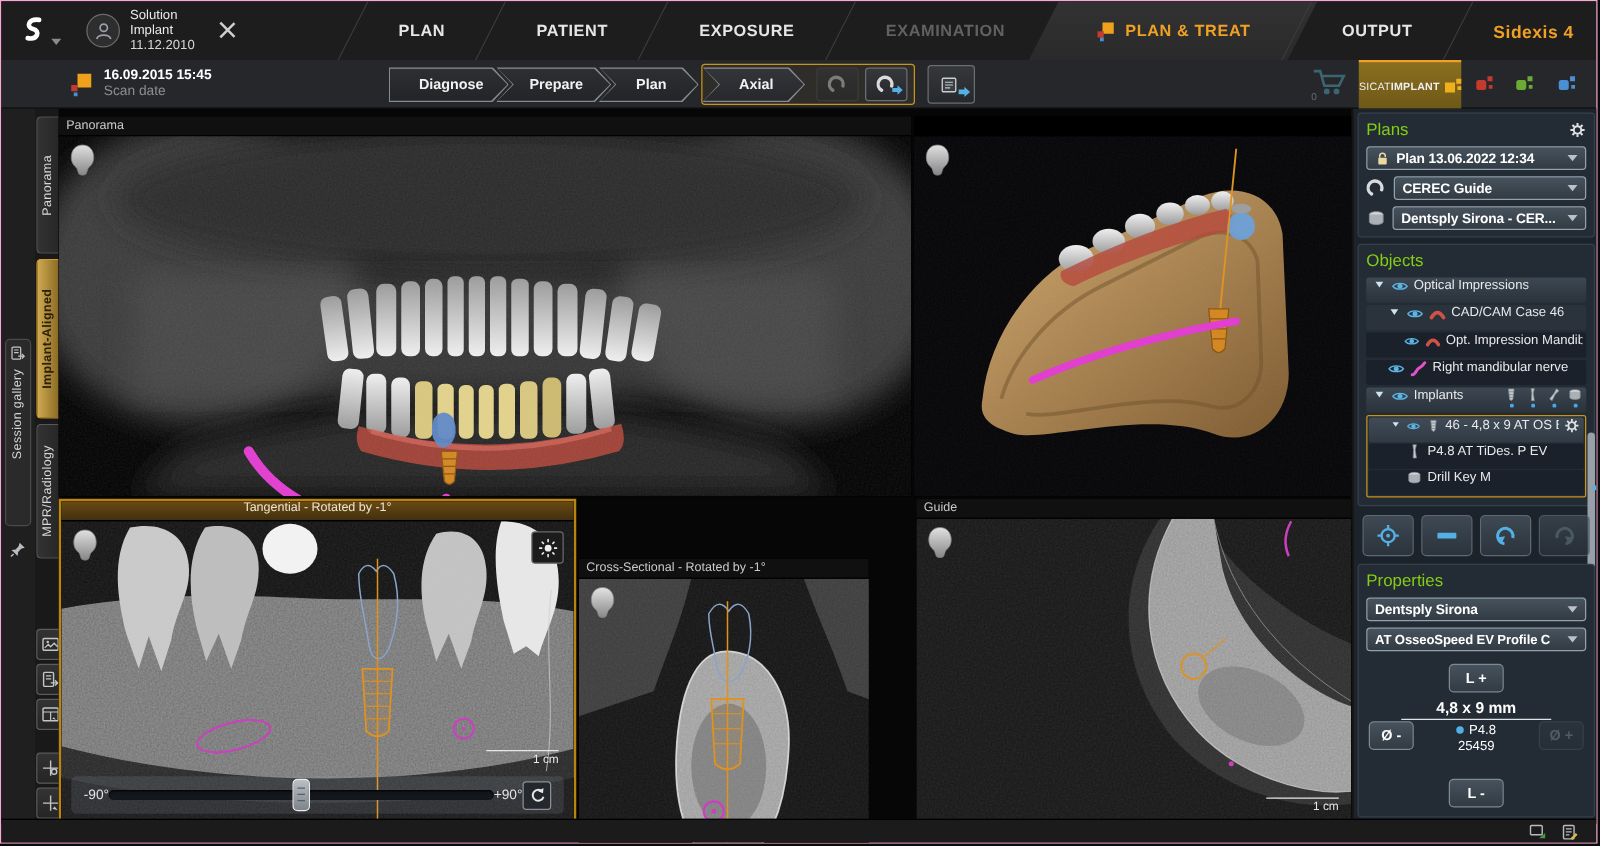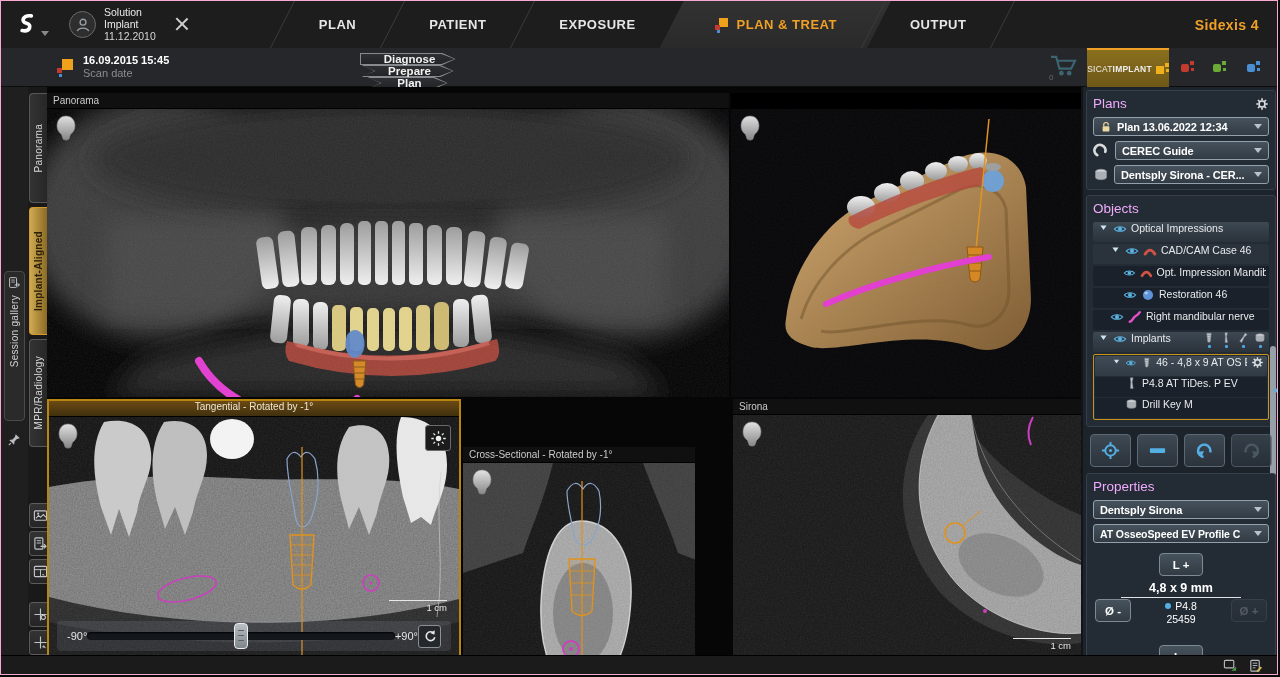--- a/index.html
+++ b/index.html
@@ -29,21 +29,21 @@
   .sqc i{position:absolute;display:block;}
   .sqc .b{left:5px;top:1px;width:9px;height:9px;background:var(--c,#f0a11c);}
   .sqc .m{left:1px;top:8px;width:5px;height:5px;background:var(--c2,#c23b2e);}
   .sqc .s{left:3px;top:13px;width:3px;height:3px;background:var(--c3,#4a8fd4);}
 
   
   .toolbar{position:absolute;left:0;top:47px;width:100%;height:39px;background:#26272a;border-bottom:1px solid #0c0c0c;}
   .scan{position:absolute;left:55px;top:6px;display:flex;gap:8px;align-items:center;}
   .scan .dt{font-size:11px;font-weight:700;color:#ffffff;line-height:13px;}
   .scan .lb{font-size:11px;color:#8b8d90;line-height:13px;}
-  .steps{position:absolute;left:310px;top:5px;display:flex;align-items:center;height:29px;flex-direction:column;}
+  .steps{position:absolute;left:310px;top:5px;display:flex;align-items:center;height:29px;}
   .chev2{position:relative;height:28px;margin-right:-10px;}
   .chev2 .bg,.chev2 .fg{position:absolute;inset:0;clip-path:polygon(0 0,calc(100% - 13px) 0,100% 50%,calc(100% - 13px) 100%,0 100%,13px 50%);}
   .chev2.first .bg,.chev2.first .fg{clip-path:polygon(0 0,calc(100% - 13px) 0,100% 50%,calc(100% - 13px) 100%,0 100%);}
   .chev2 .bg{background:#86898d;}
   .chev2 .fg{inset:1px;background:linear-gradient(#2e2f32,#232427);}
   .chev2 span{position:relative;display:flex;align-items:center;justify-content:center;height:100%;padding:0 22px 0 26px;font-size:11.5px;font-weight:700;color:#f2f2f2;}
   .treatbox{display:flex;align-items:center;gap:5px;border:1px solid #c8941a;border-radius:3px;background:rgba(200,150,30,.05);padding:2px 5px 2px 0;margin-left:12px;height:33px;}
   .tbtn{width:34px;height:27px;border:1px solid #6a6f74;border-radius:3px;background:linear-gradient(#35373a,#26282b);display:flex;align-items:center;justify-content:center;position:relative;cursor:pointer;}
   .tbtn.dim{opacity:.45;border-color:#4a4e52;}
   .tbtn .bluearr{position:absolute;right:2px;bottom:3px;}
@@ -93,21 +93,21 @@
   .sliderrow{position:absolute;left:8px;right:8px;bottom:6px;height:30px;background:rgba(165,180,195,.14);border-radius:4px;display:flex;align-items:center;padding:0 10px;}
   .sliderrow .lim{font-size:11px;color:#e4e4e4;white-space:nowrap;}
   .strack{flex:1;height:8px;background:#14181d;border-radius:4px;position:relative;box-shadow:inset 0 1px 2px #000;}
   .shandle{position:absolute;left:50%;top:-9px;transform:translateX(-50%);width:14px;height:26px;background:linear-gradient(#b9bfc5,#7d848a);border:1px solid #ededed;border-radius:4px;cursor:grab;}
   .shandle::after{content:'';position:absolute;left:3px;right:3px;top:6px;height:1px;background:#5a6066;box-shadow:0 5px 0 #5a6066,0 10px 0 #5a6066;}
   .resetbtn{width:23px;height:23px;border:1px solid #8a9096;border-radius:3px;background:#24282c;display:flex;align-items:center;justify-content:center;cursor:pointer;}
 
   
   .rpanel{position:absolute;left:1082px;top:0;width:196px;height:572px;background:#1c232b;padding:3px 3px;}
   .section{background:#232b34;border:1px solid #36404a;border-radius:3px;padding:4px 6px;margin-bottom:5px;position:relative;}
-  .sechead{display:flex;align-items:center;font-size:13.5px;color:#f0abfc;margin:1px 0 6px;}
+  .sechead{display:flex;align-items:center;font-size:13.5px;color:#84cc16;margin:1px 0 6px;}
   .sechead .sp{flex:1;}
   .dd{height:19px;border:1px solid #93a1ac;border-radius:3px;background:linear-gradient(#46525c,#323b44);color:#fff;font-weight:700;font-size:11px;display:flex;align-items:center;padding:0 6px;gap:5px;position:relative;cursor:pointer;letter-spacing:-.1px;white-space:nowrap;overflow:hidden;}
   .dd .arr{margin-left:auto;width:0;height:0;border-left:4.5px solid transparent;border-right:4.5px solid transparent;border-top:5px solid #b9c2ca;flex:none;}
   .plrow{display:flex;align-items:center;gap:5px;margin-bottom:5px;}
   .plrow .dd{flex:1;}
   .tree{font-size:10.5px;color:#e8eaec;}
   .trow{display:flex;align-items:flex-start;gap:4px;height:20px;margin-bottom:2px;border-radius:2px;padding-right:3px;cursor:pointer;}
   .trow.grp{background:linear-gradient(#3d4852,#2a323b);}
   .trow.mid{background:#2a323c;}
   .trow.leaf{background:#1a212a;}
@@ -331,20 +331,23 @@
         </div>
       <div class="tbsep"></div>
       <div class="tab">
           <span>PATIENT</span>
         </div>
       <div class="tbsep"></div>
       <div class="tab">
           <span>EXPOSURE</span>
         </div>
       <div class="tbsep"></div>
+      <div class="tab disabled">
+          <span>EXAMINATION</span>
+        </div>
       <div class="tbsep"></div>
       <div class="tab active">
         <span class="sqc" style="--c:#f0a11c;--c2:#c23b2e;--c3:#4a8fd4">
             <i class="b"></i>
             <i class="m"></i>
             <i class="s"></i>
           </span>
         <span>PLAN &amp; TREAT</span>
       </div>
       <div class="tbsep"></div>
@@ -702,21 +705,21 @@
             </div>
           <div class="scalebar" style="right:10px;bottom:8px">
             <div class="ln"></div>
               <div class="tx">1 cm</div>
           </div>
         </div>
       </div>
 
       <div class="view axi">
         <div class="vhead">
-            <span>Sirona</span>
+            <span>Guide</span>
           </div>
         <div class="vbody">
           <svg width="348" height="244" viewBox="0 0 348 244" preserveAspectRatio="none">
             <rect width="348" height="244" fill="#161616"></rect>
             <path d="M195,0 C160,50 160,120 205,175 C240,215 300,235 348,228 L348,100 C310,85 250,45 230,0 Z" fill="#2e2e2e"></path>
 
             <path d="M205,0 C175,55 180,120 225,170 C258,205 310,222 348,218 L348,150 C315,140 260,100 245,40 L238,0 Z" fill="#949494"></path>
             <path d="M205,0 C175,55 180,120 225,170 C258,205 310,222 348,218 L348,150 C315,140 260,100 245,40 L238,0 Z" fill="#fff" filter="url(#noiseF)" opacity=".6"></path>
             <path d="M205,0 C175,55 180,120 225,170 C258,205 310,222 348,218" fill="none" stroke="#d6d6d6" stroke-width="1" opacity=".7"></path>
             <path d="M238,0 C250,60 290,110 348,146" fill="none" stroke="#cfcfcf" stroke-width=".8" opacity=".5"></path>
@@ -810,29 +813,20 @@
             <span class="lbl">CAD/CAM Case 46</span>
           </div>
           <div class="trow leaf d2">
             <svg class="ic" width="14" height="14" style="color:#5ab4e4">
                 <use href="#i-eye"></use>
               </svg>
             <svg class="ic" width="14" height="14">
                 <use href="#i-arch"></use>
               </svg>
             <span class="lbl">Opt. Impression Mandible</span>
-          </div>
-          <div class="trow leaf d2">
-            <svg class="ic" width="14" height="14" style="color:#5ab4e4">
-                <use href="#i-eye"></use>
-              </svg>
-            <svg class="ic" width="14" height="14">
-                <use href="#i-toothb"></use>
-              </svg>
-            <span class="lbl">Restoration 46</span>
           </div>
           <div class="trow leaf d1">
             <svg class="ic" width="14" height="14" style="color:#5ab4e4">
                 <use href="#i-eye"></use>
               </svg>
             <svg class="ic" width="14" height="14">
                 <use href="#i-nerve"></use>
               </svg>
             <span class="lbl">Right mandibular nerve</span>
           </div>

